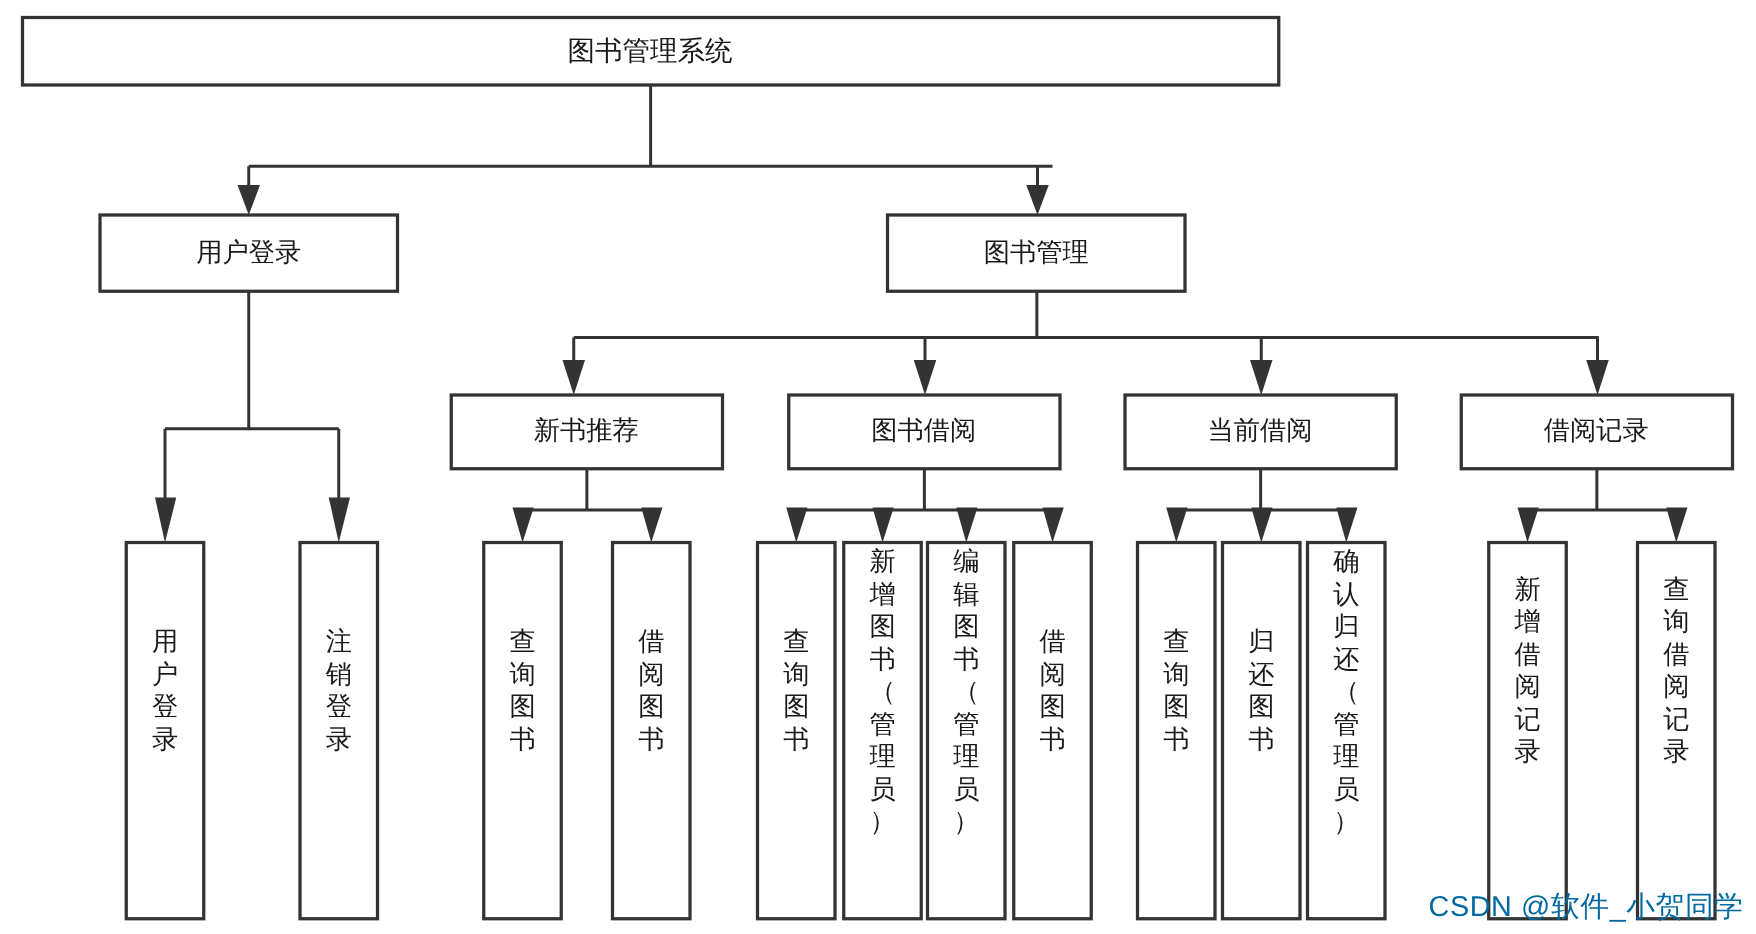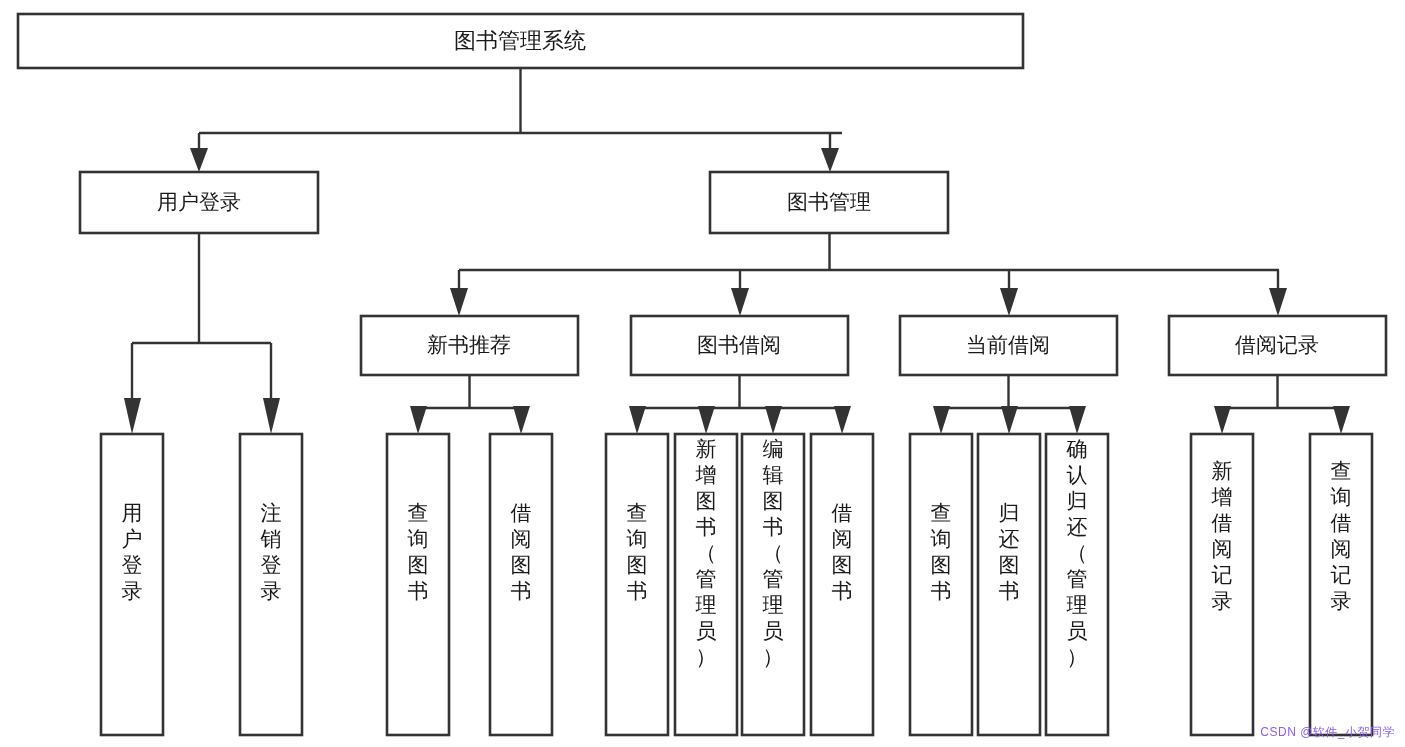--- a/index.html
+++ b/index.html
@@ -55,22 +55,22 @@
   }
   .arrow-head {
     fill: #333333;
     stroke: none;
   }
   .watermark {
     position: absolute;
     right: 10px;
     bottom: 6px;
     font-family: "Liberation Sans", "DejaVu Sans", sans-serif;
-    font-size: 12px;
-    color: #8b5cf6;
+    font-size: 23px;
+    color: #0369a1;
     letter-spacing: 0.5px;
     white-space: nowrap;
     user-select: none;
   }
 </style>
 </head>
 <body>
 
 <div id="diagram-root">
 

